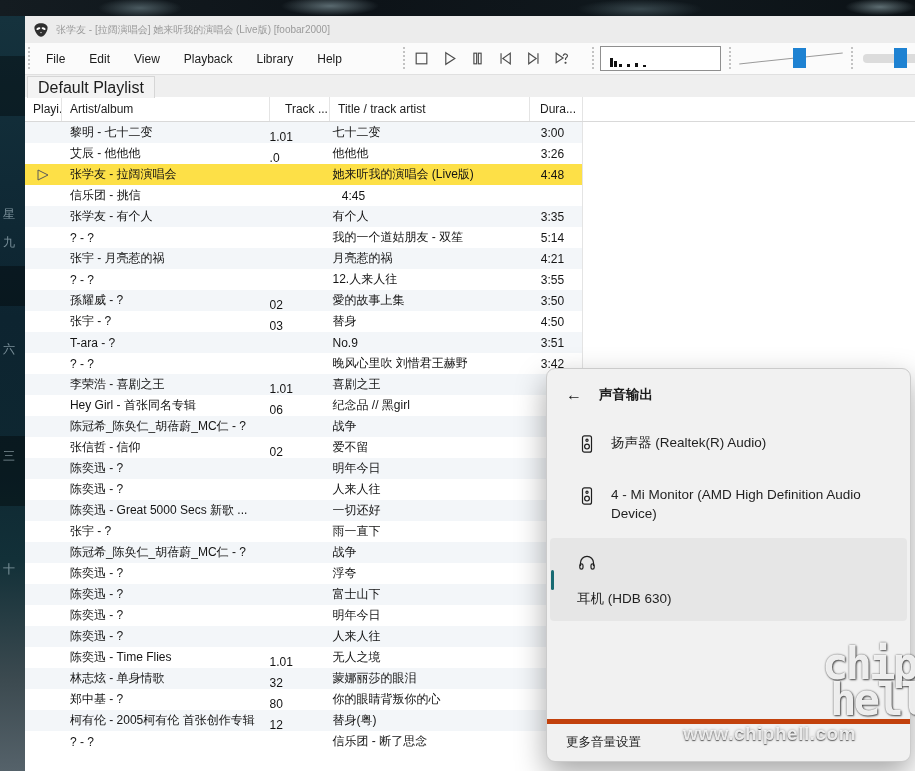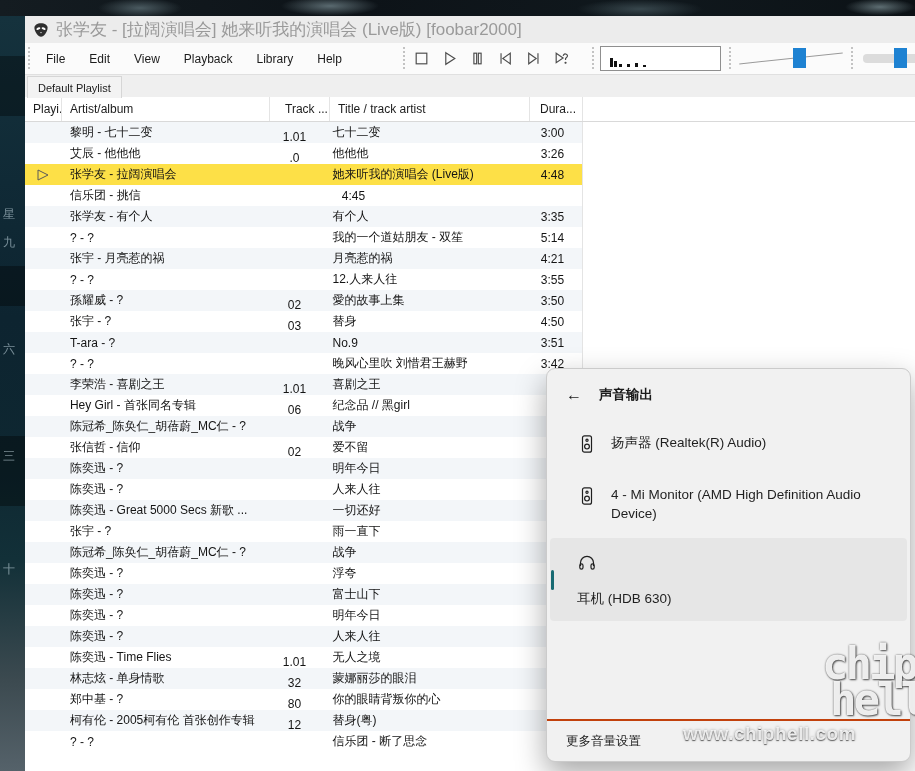--- a/index.html
+++ b/index.html
@@ -24,21 +24,21 @@
   .wall-left .band { position:absolute; left:0; width:25px; background:rgba(0,0,0,.35); }
   .cal-glyph { position:absolute; left:3px; color:rgba(205,225,235,.55); font-size:12px; }
 
   
   .window { position:absolute; left:25px; top:16px; width:890px; height:755px;
     background:#ffffff; display:flex; flex-direction:column; }
 
   .titlebar { height:27px; background:#ececec; display:flex; align-items:center;
     padding-left:8px; flex:0 0 auto; }
   .fb-icon { width:16px; height:16px; margin-right:7px; flex:0 0 auto; }
-  .title-text { font-size:17px; color:#9a9a9a; white-space:nowrap; overflow:hidden; }
+  .title-text { font-size:10px; color:#9a9a9a; white-space:nowrap; overflow:hidden; }
 
   .menubar { position:relative; height:31px; background:#fbfbfb; flex:0 0 auto; }
   .grip { position:absolute; top:4px; height:23px; width:3px;
     background-image:repeating-linear-gradient(180deg,#c3c3c3 0 2px,transparent 2px 4px);
     background-size:2px 100%; background-repeat:no-repeat; }
   .menus { position:absolute; left:9px; top:0; height:31px; display:flex; align-items:center; }
   .menu-item { font-size:12px; color:#1c1c1c; padding:4px 12px; cursor:default; }
   .pbgroup { position:absolute; left:385px; top:0; height:31px; display:flex; align-items:center; gap:6px; }
   .pb-btn { width:22px; height:22px; display:flex; align-items:center; justify-content:center; }
   .spectrum { position:absolute; left:575px; top:3px; width:121px; height:25px;
@@ -49,21 +49,21 @@
     background:#9a9a9a; transform:rotate(-6deg); }
   .vol-thumb { position:absolute; left:56px; top:2px; width:13px; height:20px; background:#1e82d2; }
   .seekgroup { position:absolute; left:838px; top:3px; right:0; height:25px; }
   .seek-track { position:absolute; left:0; top:8px; width:80px; height:9px;
     background:#dcdcdc; border-radius:4px; }
   .seek-thumb { position:absolute; left:31px; top:2px; width:13px; height:20px; background:#1e82d2; }
 
   .tabbar { height:23px; background:#efefef; border-top:1px solid #e0e0e0; flex:0 0 auto; position:relative; }
   .tab { position:absolute; left:2px; top:1px; height:22px; padding:0 10px;
     background:#f3f3f3; border:1px solid #d6d6d6; border-bottom:none;
-    font-size:11px; color:#1c1c1c; display:flex; align-items:center; }
+    font-size:16px; color:#1c1c1c; display:flex; align-items:center; }
 
   .listheader { height:25px; background:#ffffff; border-bottom:1px solid #d9d9d9;
     display:flex; flex:0 0 auto; font-size:12px; color:#1c1c1c; }
   .hcell { display:flex; align-items:center; border-right:1px solid #e4e4e4;
     padding:0 0 0 8px; white-space:nowrap; overflow:hidden; }
   .hc-play { width:37px; }
   .hc-artist { width:208px; }
   .hc-track { width:60px; padding-left:15px; }
   .hc-title { width:200px; }
   .hc-dura { width:53px; padding-left:10px; }
@@ -71,41 +71,41 @@
 
   .rows { position:relative; flex:1; background:#fff; }
   .rowband { width:558px; border-right:1px solid #e4e4e4; }
   .row { display:flex; height:21px; font-size:12px; color:#141414; align-items:center;
     background:#ffffff; }
   .row.striped { background:#f3f6f9; }
   .row.selected { background:#fde047; }
   .cell { white-space:nowrap; overflow:hidden; }
   .c-play { width:37px; display:flex; justify-content:center; }
   .c-artist { width:208px; padding-left:8px; }
-  .c-track { width:60px; text-align:center; padding-right:10px;margin-top:8px; }
+  .c-track { width:60px; text-align:left; padding-right:10px;margin-top:8px; }
   .c-title { width:200px; padding-left:3px; }
   .c-dura { width:53px; text-align:center; padding-right:6px; }
 
   
   .flyout { position:absolute; left:546px; top:368px; width:365px; height:394px;
     background:#f1f1f1; border:1px solid #cbcbcb; border-radius:9px;
     box-shadow:0 12px 30px rgba(0,0,0,.35); }
   .fly-head { display:flex; align-items:center; padding:17px 18px 0 16px; gap:14px; }
   .back-btn { font-size:16px; color:#1a1a1a; width:22px; text-align:center; }
   .fly-title { font-size:13.5px; font-weight:700; color:#1a1a1a; }
   .devices { margin-top:16px; }
   .device { position:relative; display:flex; align-items:flex-start; gap:14px;
     padding:13px 20px 13px 27px; margin:2px 3px; border-radius:4px; font-size:13.5px; color:#1f1f1f; }
   .device.selected { background:rgba(0,0,0,.045);flex-direction:column; }
   .device .pill { position:absolute; left:1px; top:50%; transform:translateY(-50%);
     width:3px; height:20px; border-radius:2px; }
   .dev-icon { flex:0 0 auto; margin-top:1px; }
   .dev-label { line-height:19px; max-width:290px; }
   .fly-foot { position:absolute; left:0; right:0; bottom:0; height:42px;
-    border-top:2px solid #c2410c; display:flex; align-items:center;
+    border-top:5px solid #c2410c; display:flex; align-items:center;
     padding-left:19px; font-size:12.5px; color:#1f1f1f;
     border-radius:0 0 9px 9px; }
 
   
   .wm-url { position:absolute; left:683px; top:723px; font-size:19px; font-weight:700;
     color:rgba(245,245,245,.92);
     text-shadow:0 1px 1px rgba(0,0,0,.55), 0 0 3px rgba(0,0,0,.35); letter-spacing:.5px; }
   .wm-logo { position:absolute; left:822px; top:646px; width:92px; height:118px;
     color:rgba(248,248,248,.95); font-weight:800; line-height:.82;
     font-family:"DejaVu Sans Mono","Liberation Mono",monospace;

